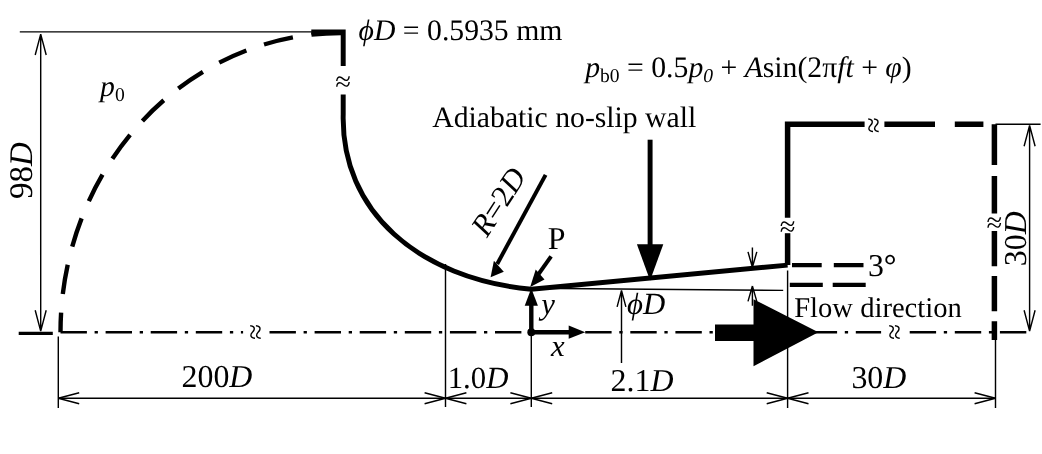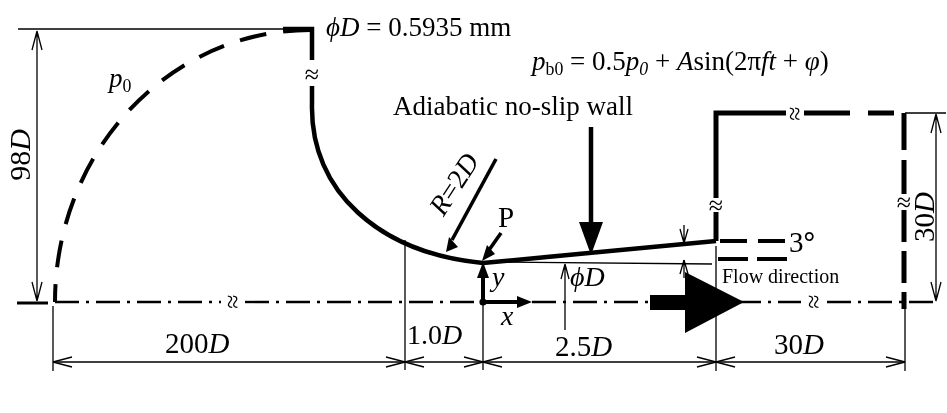--- a/index.html
+++ b/index.html
@@ -3,21 +3,21 @@
 <meta charset="utf-8">
 <style>
   html,body{margin:0;padding:0;background:#fff;}
   .stage{position:relative;width:947px;height:413px;background:#fff;overflow:hidden;
          font-family:"Liberation Serif",serif;color:#000;}
   .stage svg{position:absolute;left:0;top:0;}
   .lbl{position:absolute;white-space:nowrap;font-size:30px;line-height:1.05;color:#000;}
   .lbl i{font-style:italic;}
   .lbl sub{font-size:66%;vertical-align:-0.28em;line-height:0;}
   .rot{transform:translate(-50%,-50%) rotate(-90deg);transform-origin:center;}
-  .f26{font-size:20px;} .f28{font-size:28px;} .f29{font-size:29px;} .f31{font-size:27px;}
+  .f26{font-size:26px;} .f28{font-size:28px;} .f29{font-size:29px;} .f31{font-size:27px;}
   .deg{font-weight:bold;}
   .brk{font-size:26px;font-family:"Liberation Serif",serif;fill:#000;}
 </style>
 </head>
 <body>
 
 <div class="stage">
 
   <svg width="947" height="413" viewBox="0 0 947 413">
     <g stroke="#000" fill="none">
@@ -98,40 +98,40 @@
     <text class="brk" text-anchor="middle" transform="translate(814,302) rotate(90)" dy="0.35em">≈</text>
   </svg>
 
   <div class="lbl f31" style="left:326px;top:13px;"><i>ϕD</i><span> = 0.5935 mm</span></div>
 
   <div class="lbl f31" style="left:532px;top:47px;"><i>p</i><sub>b0</sub><span> = 0.5</span><i>p</i><sub><i>0</i></sub><span> + </span><i>A</i><span>sin(2π</span><i>ft</i><span> + </span><i>φ</i><span>)</span></div>
 
   <div class="lbl f31" style="left:393px;top:92px;">Adiabatic no-slip wall</div>
 
 
-  <div class="lbl f31" style="left:109px;top:64px;"><i>p</i><sub>0</sub></div>
+  <div class="lbl f31" style="left:91px;top:64px;"><i>p</i><sub>0</sub></div>
 
   <div class="lbl f29" style="left:789px;top:227px;"><span>3</span><span class="deg">°</span></div>
 
   <div class="lbl f26" style="left:722px;top:266px;">Flow direction</div>
 
   <div class="lbl f28" style="left:570px;top:262px;"><i>ϕ</i><i>D</i></div>
 
   <div class="lbl f28" style="left:492px;top:262px;"><i>y</i></div>
   <div class="lbl f28" style="left:501px;top:301px;"><i>x</i></div>
   <div class="lbl f29" style="left:498px;top:202px;">P</div>
 
   <div class="lbl f28" style="left:454px;top:184px;transform:translate(-50%,-50%) rotate(-57deg);"><i>R</i><span>=2</span><i>D</i></div>
 
 
   <div class="lbl rot" style="left:20px;top:155px;"><span>98</span><i>D</i></div>
 
   <div class="lbl f29" style="left:165px;top:328px;"><span>200</span><i>D</i></div>
 
-  <div class="lbl f28" style="left:407px;top:320px;text-align:right;"><span>1.0</span><i>D</i></div>
+  <div class="lbl f28" style="left:407px;top:330px;text-align:right;"><span>1.0</span><i>D</i></div>
 
-  <div class="lbl f29" style="left:555px;top:331px;"><span>2.5</span><i>D</i></div>
+  <div class="lbl f29" style="left:555px;top:331px;"><span>2.1</span><i>D</i></div>
 
   <div class="lbl f29" style="left:774px;top:329px;"><span>30</span><i>D</i></div>
 
   <div class="lbl f29 rot" style="left:924px;top:217px;"><span>30</span><i>D</i></div>
 
 </div>
 
 </body></html>

